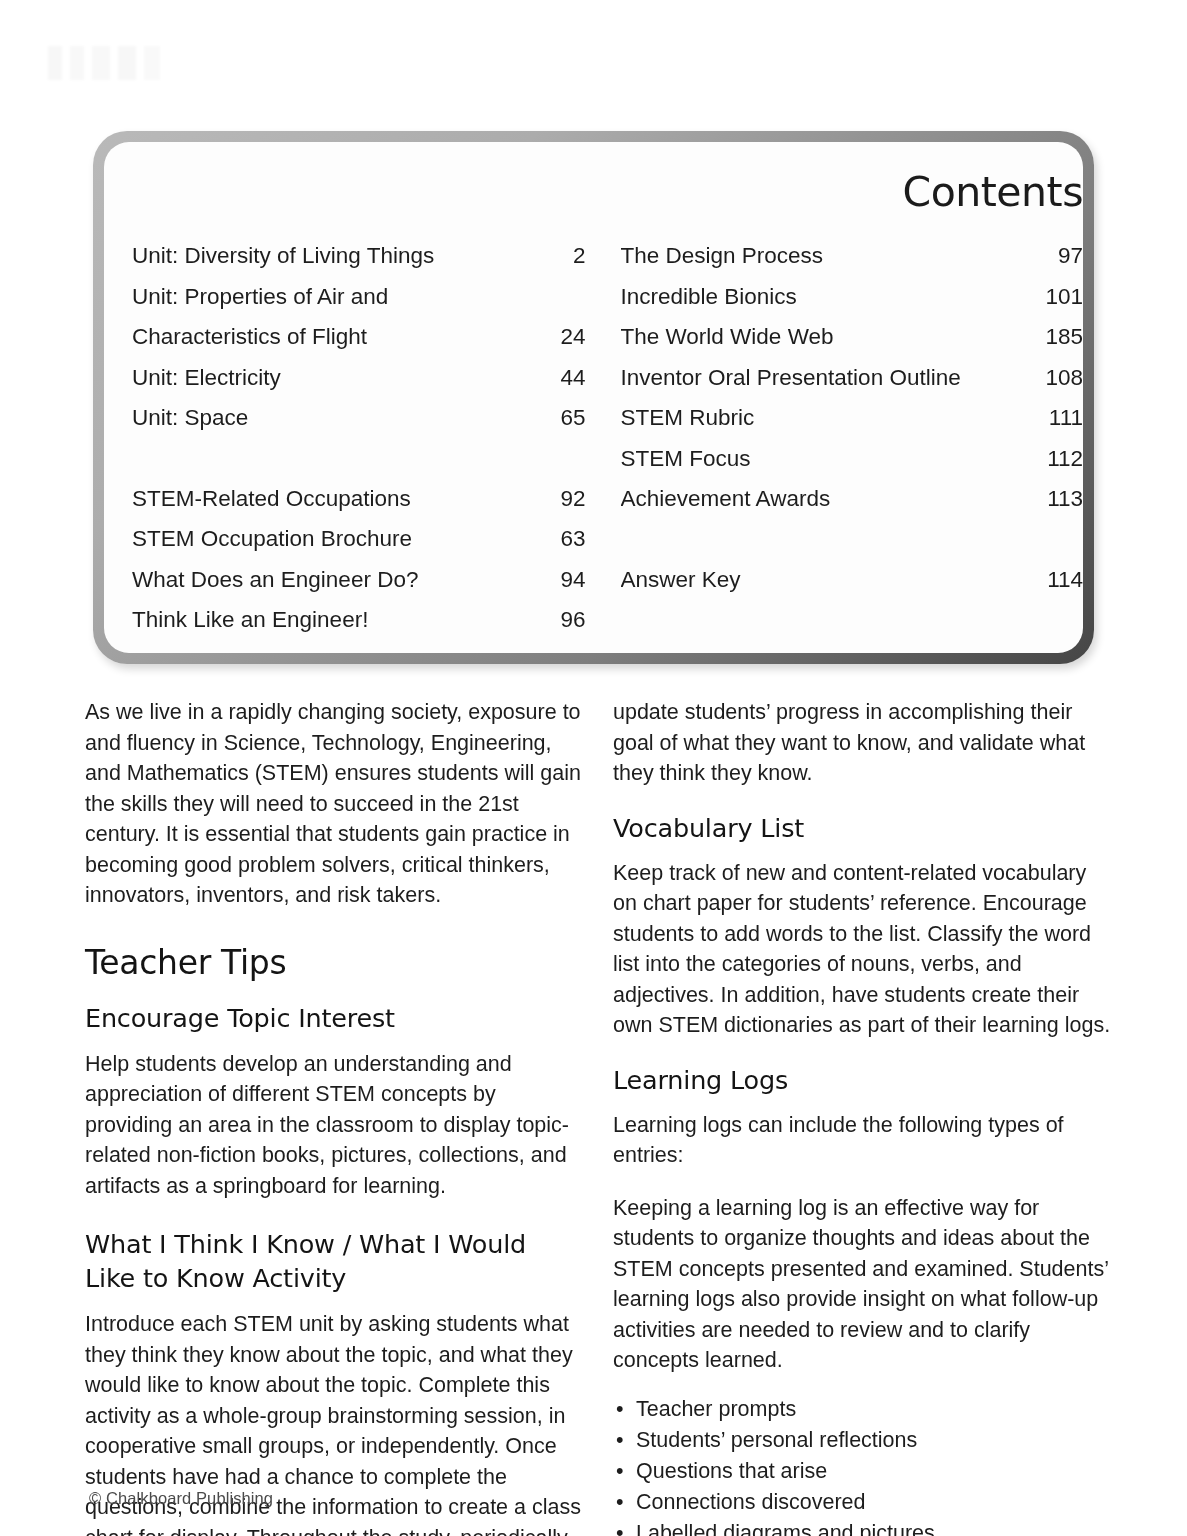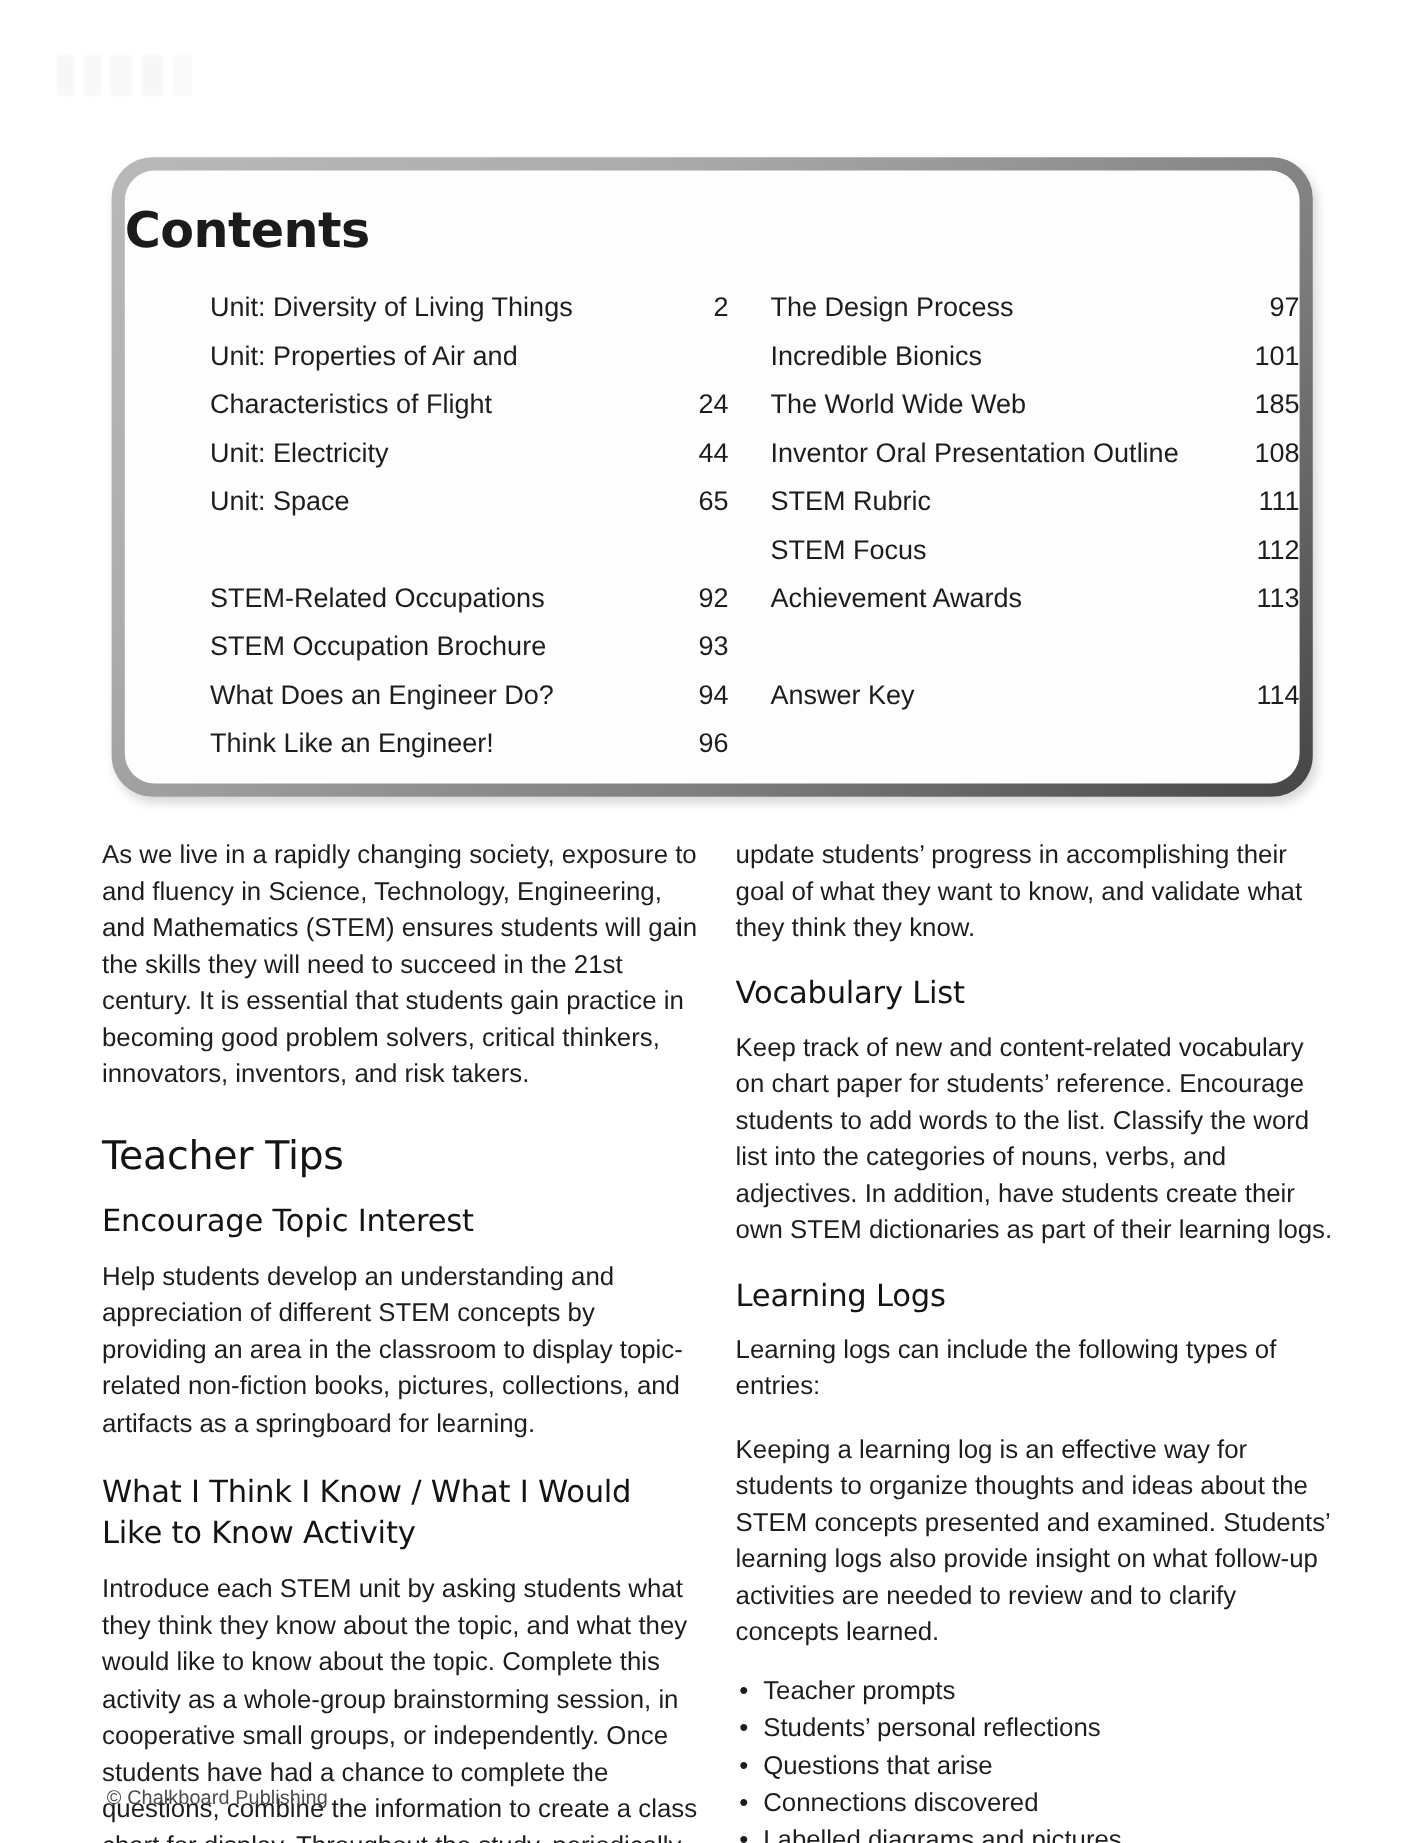--- a/index.html
+++ b/index.html
@@ -60,35 +60,34 @@
     height: 100%;
     box-sizing: border-box;
     background: #fdfdfd;
     border-radius: 25px;
     position: relative;
     padding: 0;
     overflow: hidden;
   }
 
   .contents-title {
-    text-align: left;
+    text-align: right;
     font-family: "DejaVu Sans", sans-serif;
-    font-weight: bold;
+    font-weight: normal;
     font-size: 41px;
     letter-spacing: -0.5px;
     color: #1b1b1b;
     margin: 0;
     padding-top: 29px;
     line-height: 1.05;
   }
 
   .toc-columns {
     display: flex;
     padding: 22px 0 0 0;
-    margin-left: 43px;
   }
   .toc-col {
     box-sizing: border-box;
   }
   .toc-col-left {
     width: 490px;
     padding-left: 28px;
   }
   .toc-col-right {
     width: 490px;
@@ -240,21 +239,21 @@
           <div class="toc-row spacer">
             <span class="toc-label"></span>
             <span class="toc-page"></span>
           </div>
           <div class="toc-row">
             <span class="toc-label">STEM-Related Occupations</span>
             <span class="toc-page">92</span>
           </div>
           <div class="toc-row">
             <span class="toc-label">STEM Occupation Brochure</span>
-            <span class="toc-page">93</span>
+            <span class="toc-page">63</span>
           </div>
           <div class="toc-row">
             <span class="toc-label">What Does an Engineer Do?</span>
             <span class="toc-page">94</span>
           </div>
           <div class="toc-row">
             <span class="toc-label">Think Like an Engineer!</span>
             <span class="toc-page">96</span>
           </div>
         </div>

